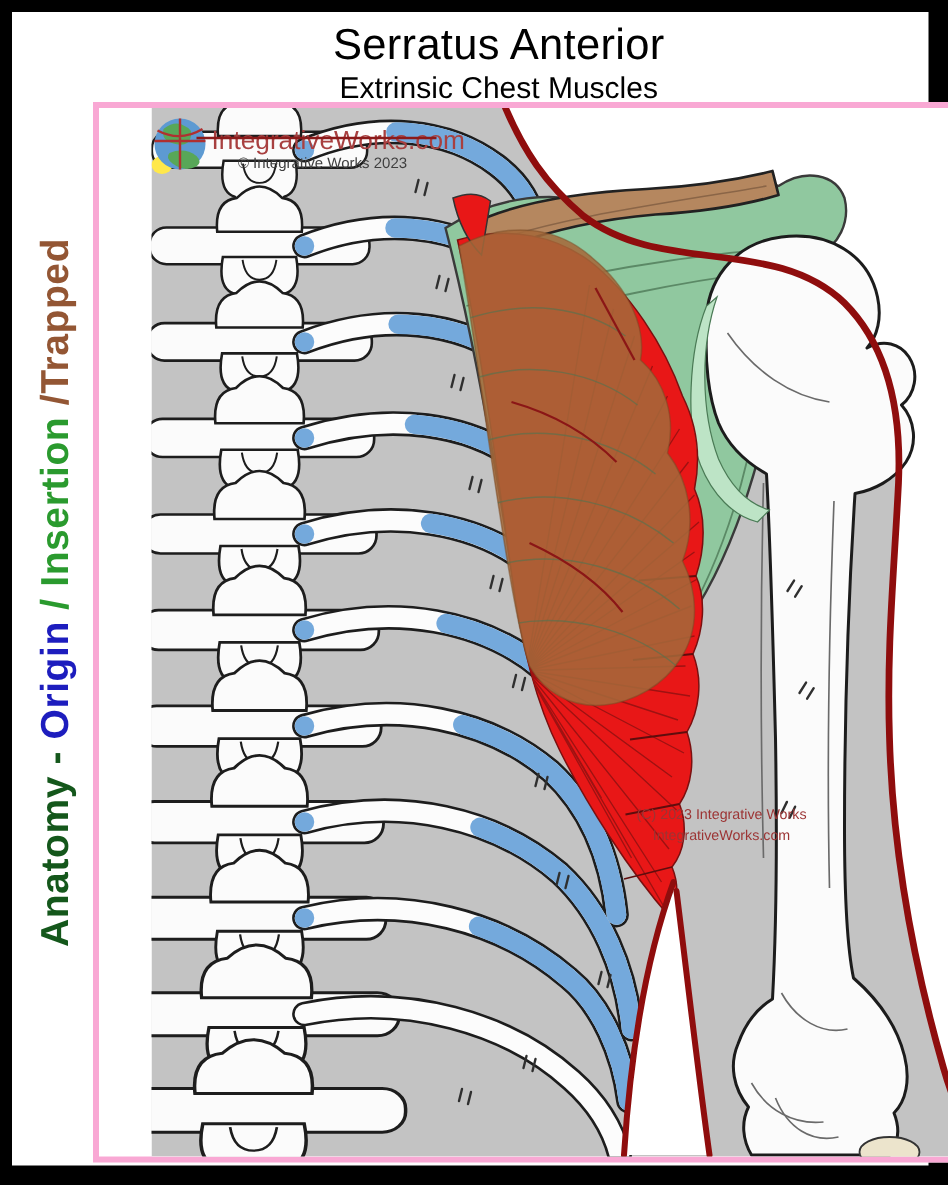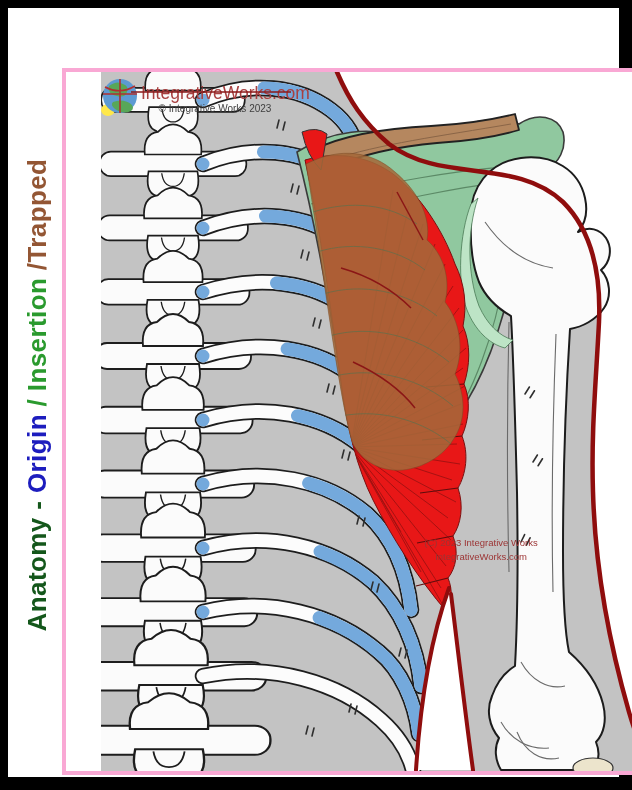--- a/index.html
+++ b/index.html
@@ -23,20 +23,24 @@
   .c-trap{fill:var(--trapped_brown,#a4683a);}
   .c-musc{fill:var(--muscle_red,#e81717);}
   .c-bone{fill:var(--bone_white,#fbfbfb);}
   .c-clav{fill:var(--clavicle_tan,#b5875f);}
 </style>
 </head>
 <body>
 
 <div class="page">
 
+  <div class="titles">
+    <div class="title-main">Serratus Anterior</div>
+    <div class="title-sub">Extrinsic Chest Muscles</div>
+  </div>
 
   <div class="side-label"><span style="color: rgb(20, 87, 27);">Anatomy</span><span style="color: rgb(20, 87, 27);"> - </span><span style="color: rgb(29, 29, 190);">Origin</span><span style="color: rgb(42, 154, 46);"> / </span><span style="color: rgb(42, 154, 46);">Insertion</span><span style="color: rgb(147, 86, 52);"> /</span><span style="color: rgb(147, 86, 52);">Trapped</span></div>
 
   <div class="fig-box">
     <svg width="557" height="699" viewBox="0 0 557 699">
       <defs>
         <clipPath id="clip-musc">
           <path d="M204,88 C220,160 230,240 240,310 C246,356 256,396 272,428 C290,464 318,508 346,540 C351,532 352,518 347,506 C355,496 358,480 352,464 C360,452 363,434 357,416 C365,402 368,382 361,364 C368,348 370,328 363,312 C369,294 370,272 362,254 C366,234 364,212 354,192 C342,158 318,122 292,102 C270,86 240,78 204,88 Z"></path>
         </clipPath>
         <clipPath id="clip-trap">

